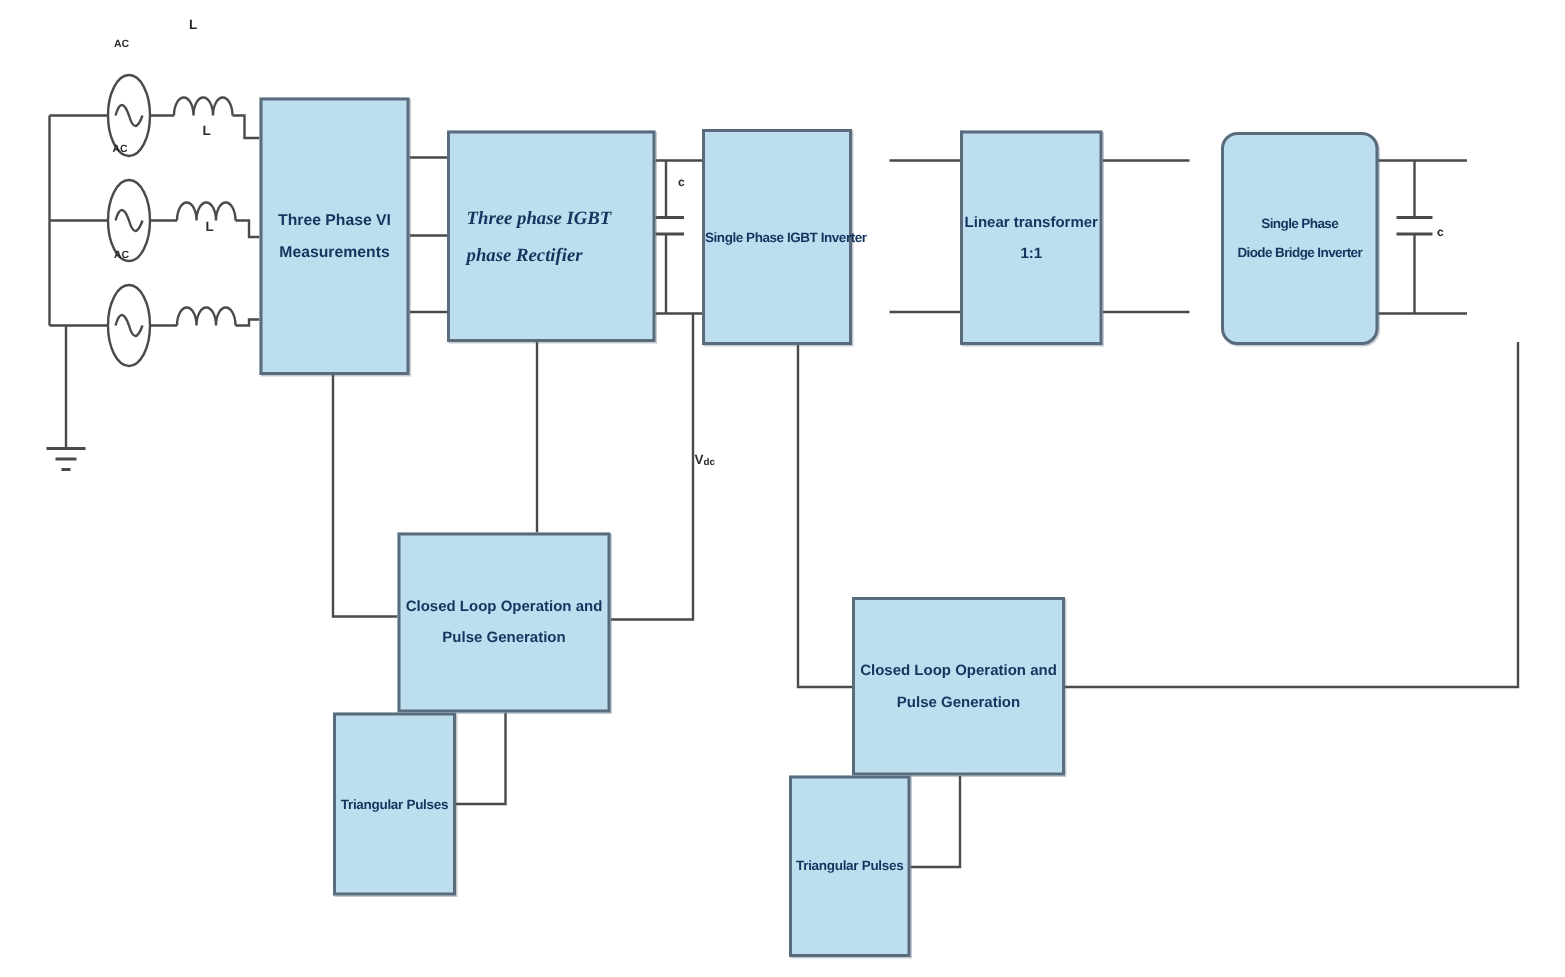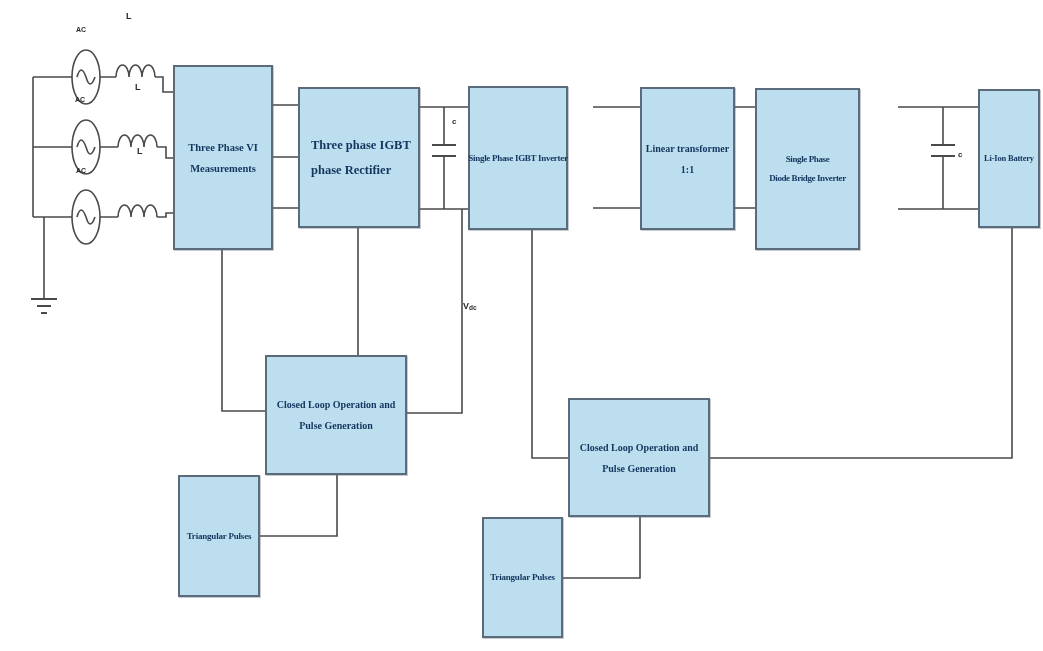--- a/index.html
+++ b/index.html
@@ -10,41 +10,40 @@
     font-family:"Liberation Sans",sans-serif;
     overflow:hidden;
   }
   #wires{position:absolute;left:0;top:0;width:1043px;height:651px;}
   .block{
     position:absolute;
     background:#bcdeef;
     border:2px solid #5a6b7c;
     box-sizing:border-box;
     display:flex;flex-direction:column;
-    align-items:center;justify-content:center;
+    justify-content:center;
     text-align:center;
     color:#15355e;
     font-weight:bold;
     font-size:10px;
     line-height:2.1;
     box-shadow:1px 1px 0 rgba(90,107,124,0.35);
-    font-family:Liberation Serif, serif;
   }
   .block span{display:block;white-space:nowrap;}
   .serifblock{
     font-family:"Liberation Serif",serif;
     font-size:12.5px;
     align-items:flex-start;text-align:left;
     padding-left:11px;line-height:2.0;
   }
   .fs105{font-size:10.5px;line-height:2.0;}
   .fs95{font-size:9px;letter-spacing:-0.3px;}
   .fs90{font-size:9px;letter-spacing:-0.4px;}
   .fs85{font-size:8.5px;letter-spacing:-0.2px;}
-  .tri{font-size:9px;letter-spacing:-0.2px;}
+  .tri{font-size:9px;letter-spacing:-0.2px;margin-left:44px;}
   .lbl{
     position:absolute;
     color:#2b2b2b;font-weight:bold;
     font-family:"Liberation Sans",sans-serif;
   }
   .lbl-ac{font-size:7px;}
   .lbl-l{font-size:9px;}
   .lbl-c{font-size:8px;}
   .lbl-vdc{font-size:9px;}
   .lbl-vdc .sub{font-size:6.5px;vertical-align:-1px;}
@@ -108,42 +107,39 @@
   <div class="lbl lbl-c" style="left:958px;top:150px;">c</div>
   <div class="lbl lbl-vdc" style="left:463px;top:301px;">
     <span>V</span><span class="sub">dc</span>
   </div>
 
   <div class="block fs105" style="left:173px;top:65px;width:100px;height:185px;">
     <span>Three Phase VI</span>
     <span>Measurements</span>
   </div>
 
-  <div class="block serifblock" style="left:298px;top:87px;width:122px;height:141px;">
+  <div class="block serifblock" style="left:298px;top:87px;width:139px;height:141px;font-style:italic;">
     <span>Three phase IGBT</span>
     <span>phase Rectifier</span>
   </div>
 
   <div class="block fs95" style="left:468px;top:86px;width:100px;height:144px;">
     <span>Single Phase IGBT Inverter</span>
   </div>
 
   <div class="block" style="left:640px;top:87px;width:95px;height:143px;">
     <span>Linear transformer</span>
     <span>1:1</span>
   </div>
 
-  <div class="block fs90" style="left:755px;top:88px;width:105px;height:162px;">
+  <div class="block fs90" style="left:814px;top:88px;width:105px;height:142px;border-radius:11px;">
     <span>Single Phase</span>
     <span>Diode Bridge Inverter</span>
   </div>
 
-  <div class="block fs85" style="left:978px;top:89px;width:62px;height:139px;">
-    <span>Li-Ion Battery</span>
-  </div>
 
   <div class="block" style="left:265px;top:355px;width:142px;height:120px;">
     <span>Closed Loop Operation and</span>
     <span>Pulse Generation</span>
   </div>
 
   <div class="block tri" style="left:178px;top:475px;width:82px;height:122px;">
     <span>Triangular Pulses</span>
   </div>
 

